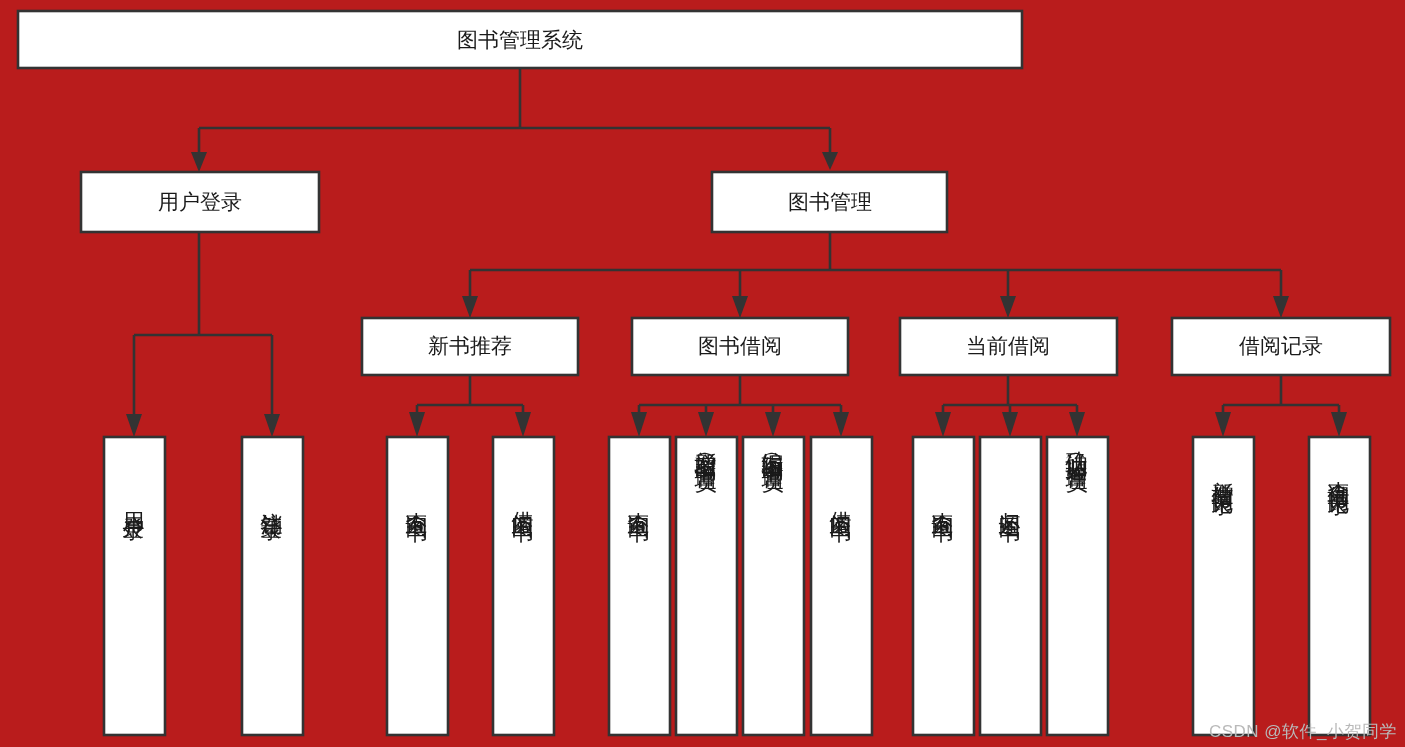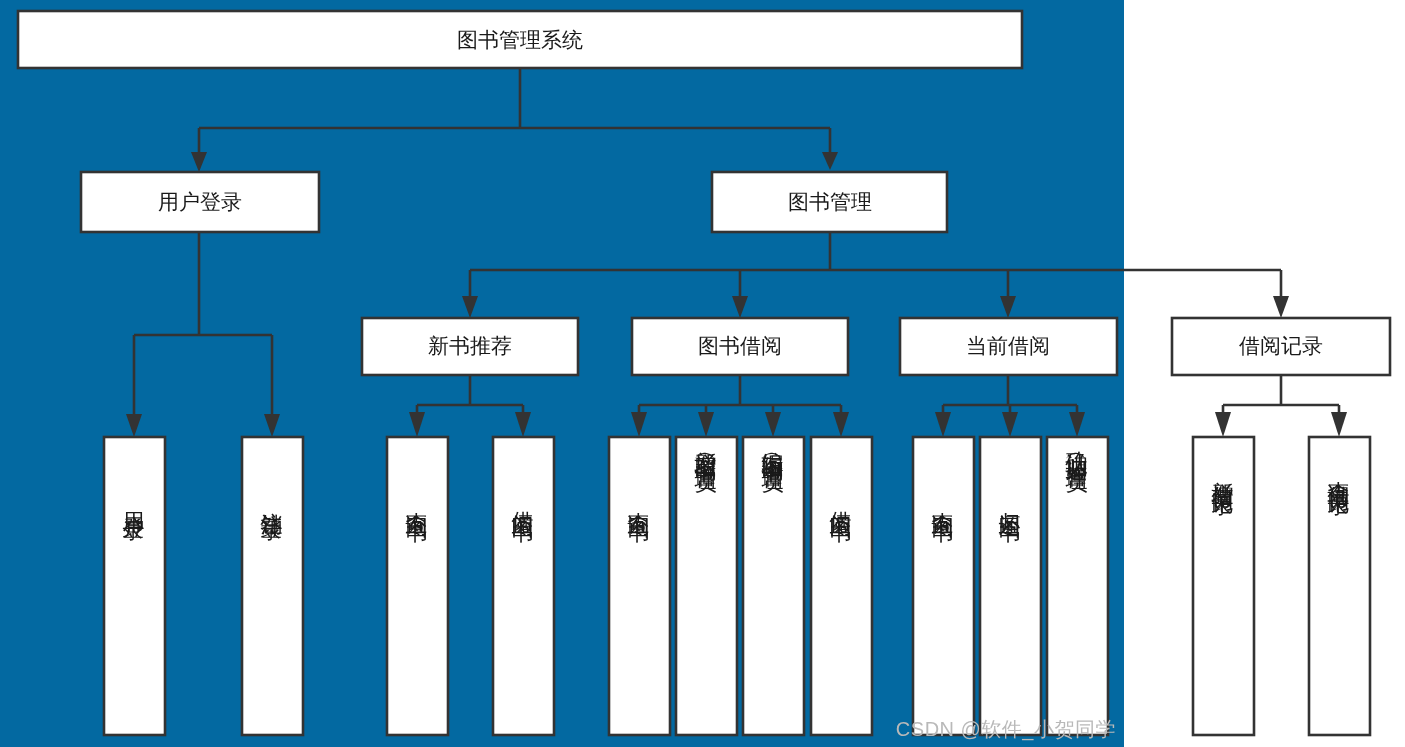--- a/index.html
+++ b/index.html
@@ -9,23 +9,23 @@
   }
   body {
     width: 1405px;
     height: 747px;
     font-family: "Liberation Sans", "DejaVu Sans", sans-serif;
     overflow: hidden;
     position: relative;
   }
   #diagram-root {
     position: relative;
-    width: 1124px;
+    width: 1405px;
     height: 747px;
-    background: #0369a1;
+    background: #b91c1c;
     text-align: center;
   }
   svg.flow {
     position: absolute;
     left: 0;
     top: 0;
     width: 1405px;
     height: 747px;
     display: block;
   }
@@ -58,21 +58,21 @@
     text-anchor: middle;
     writing-mode: vertical-rl;
     text-orientation: upright;
     letter-spacing: 3px;
   }
   .watermark {
     position: absolute;
     right: 8px;
     bottom: 4px;
     font-family: "Liberation Sans", "DejaVu Sans", sans-serif;
-    font-size: 20px;
+    font-size: 17px;
     color: #b9b9b9;
     letter-spacing: 0.5px;
     white-space: nowrap;
     pointer-events: none;
   }
 </style>
 </head>
 <body>
 
 <div id="diagram-root">

